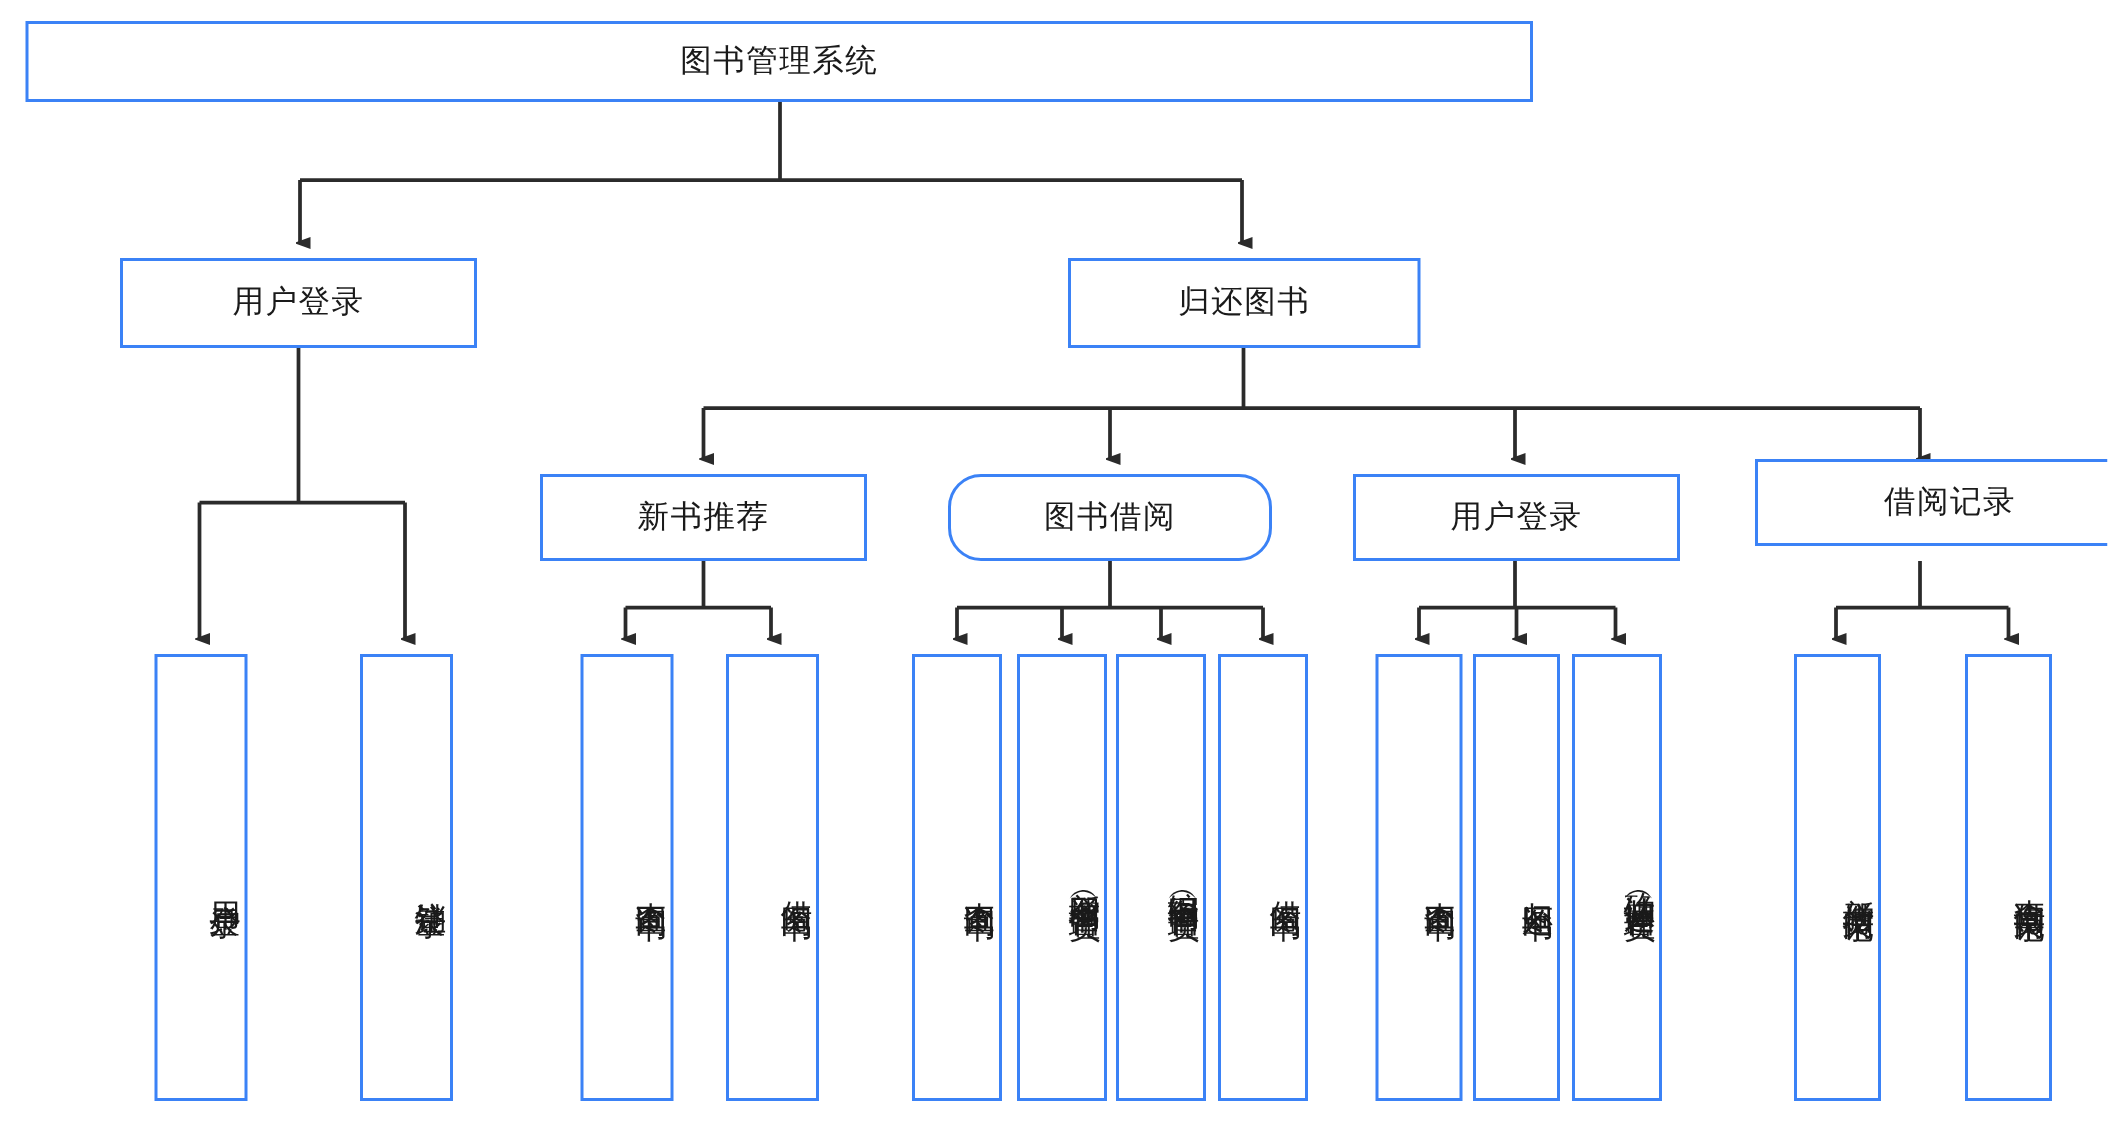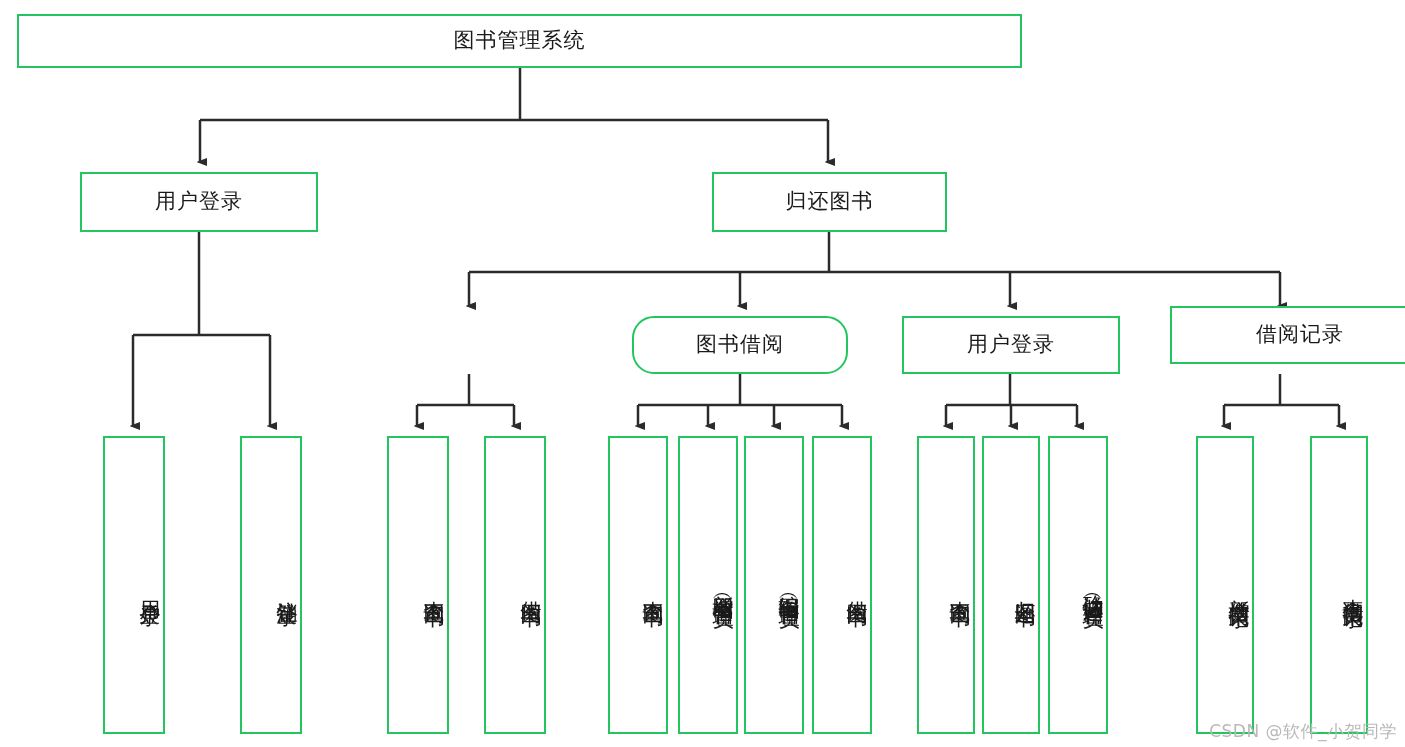--- a/index.html
+++ b/index.html
@@ -22,21 +22,21 @@
     position: absolute;
     left: 0;
     top: 0;
     width: 1405px;
     height: 747px;
     pointer-events: none;
   }
   .node {
     position: absolute;
     box-sizing: border-box;
-    border: 2px solid #22c55e;
+    border: 2px solid #3b82f6;
     background: #ffffff;
     display: flex;
     align-items: center;
     justify-content: center;
     color: #1a1a1a;
   }
   .node-h {
     font-size: 21px;
     line-height: 1.2;
     letter-spacing: 1px;
@@ -130,20 +130,23 @@
     <span>图书管理系统</span>
   </div>
 
   <div class="node node-h" style="left:80px; top:172px; width:238px; height:60px;">
     <span>用户登录</span>
   </div>
   <div class="node node-h" style="left:712px; top:172px; width:235px; height:60px;">
     <span>归还图书</span>
   </div>
 
+  <div class="node node-h" style="left:360px; top:316px; width:218px; height:58px;">
+    <span>新书推荐</span>
+  </div>
   <div class="node node-h" style="left:632px; top:316px; width:216px; height:58px;border-radius:22px;">
     <span>图书借阅</span>
   </div>
   <div class="node node-h" style="left:902px; top:316px; width:218px; height:58px;">
     <span>用户登录</span>
   </div>
   <div class="node node-h" style="left:1170px; top:306px; width:260px; height:58px;">
     <span>借阅记录</span>
   </div>
 
@@ -184,15 +187,14 @@
     <span>确认归还（管理员）</span>
   </div>
 
   <div class="node node-v" style="left:1196px; top:436px; width:58px; height:298px;">
     <span>新增借阅记录</span>
   </div>
   <div class="node node-v" style="left:1310px; top:436px; width:58px; height:298px;">
     <span>查询借阅记录</span>
   </div>
 
-  <div class="watermark">CSDN @软件_小贺同学</div>
 
 </div>
 
 </body></html>

